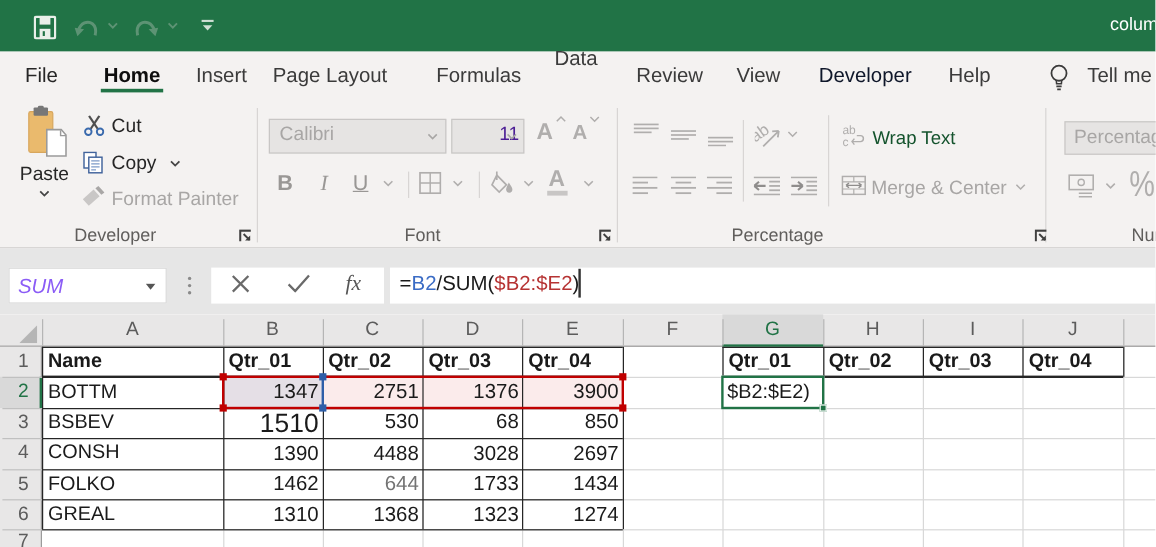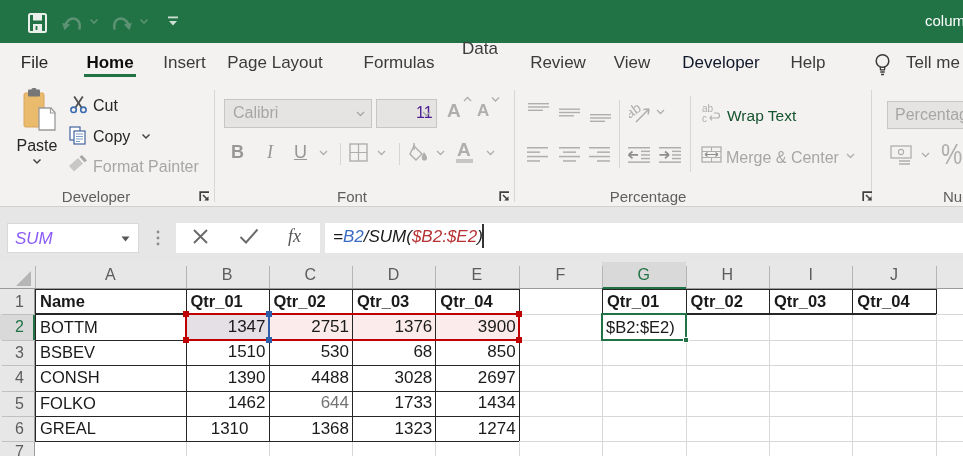--- a/index.html
+++ b/index.html
@@ -250,21 +250,21 @@
     </svg>
 <div class="abs" style="left:176px;top:223px;width:144px;height:29.5px;background:#fff;"></div>
 <svg class="abs" style="left:192px;top:228px;" width="17" height="17" viewBox="0 0 17 17">
 <path d="M2 2 L15 15 M15 2 L2 15" stroke="#6a6a6a" stroke-width="1.9"></path>
     </svg>
 <svg class="abs" style="left:239px;top:228px;" width="20" height="16" viewBox="0 0 20 16">
 <path d="M1.5 9 L7 14.5 L18.5 1.5" stroke="#6a6a6a" stroke-width="1.9" fill="none"></path>
     </svg>
 <div class="abs" style="left:288px;top:226px;width:26px;height:20px;font-size:18px;font-style:italic;color:#555;font-family:'Liberation Serif',serif;"><i>f</i>x</div>
 <div class="abs" style="left:325px;top:223px;width:638px;height:29.5px;background:#fff;"></div>
-<div class="abs" style="left:333px;top:227px;height:20px;font-size:17px;color:#1a1a1a;white-space:pre;font-style:italic;">=<span style="color:#3b6cc5">B2</span>/SUM(<span style="color:#b63333">$B2:$E2</span>)</div>
+<div class="abs" style="left:333px;top:227px;height:20px;font-size:17px;color:#1a1a1a;white-space:pre;">=<span style="color:#3b6cc5">B2</span>/SUM(<span style="color:#b63333">$B2:$E2</span>)</div>
 <div class="abs" style="left:482px;top:224px;width:1.5px;height:24px;background:#333;"></div>
 <div class="abs" style="left:0;top:262px;width:963px;height:194px;background:#fff;"></div>
 <div class="abs" style="left:0;top:262px;width:963px;height:27px;background:#e8e7e7;border-bottom:1px solid #9b9b9b;"></div>
 <div class="abs" style="left:602px;top:262px;width:83.60000000000002px;height:27px;background:#d9d9d9;border-bottom:2px solid #217346;"></div>
 <div class="abs ctr" style="left:35px;top:265px;width:150.5px;height:20px;font-size:16px;color:#5c5c5c;">A</div>
 <div class="abs ctr" style="left:185.5px;top:265px;width:83.0px;height:20px;font-size:16px;color:#5c5c5c;">B</div>
 <div class="abs ctr" style="left:268.5px;top:265px;width:83.5px;height:20px;font-size:16px;color:#5c5c5c;">C</div>
 <div class="abs ctr" style="left:352px;top:265px;width:83.30000000000001px;height:20px;font-size:16px;color:#5c5c5c;">D</div>
 <div class="abs ctr" style="left:435.3px;top:265px;width:83.30000000000001px;height:20px;font-size:16px;color:#5c5c5c;">E</div>
 <div class="abs ctr" style="left:518.6px;top:265px;width:83.39999999999998px;height:20px;font-size:16px;color:#5c5c5c;">F</div>
@@ -323,36 +323,36 @@
 <div class="abs" style="left:185.5px;top:289.0px;width:83.0px;height:25.4px;font-size:16.5px;color:#1a1a1a;font-weight:bold;display:flex;align-items:center;justify-content:flex-start;padding-left:5px;padding-right:3px;">Qtr_01</div>
 <div class="abs" style="left:268.5px;top:289.0px;width:83.5px;height:25.4px;font-size:16.5px;color:#1a1a1a;font-weight:bold;display:flex;align-items:center;justify-content:flex-start;padding-left:5px;padding-right:3px;">Qtr_02</div>
 <div class="abs" style="left:352px;top:289.0px;width:83.30000000000001px;height:25.4px;font-size:16.5px;color:#1a1a1a;font-weight:bold;display:flex;align-items:center;justify-content:flex-start;padding-left:5px;padding-right:3px;">Qtr_03</div>
 <div class="abs" style="left:435.3px;top:289.0px;width:83.30000000000001px;height:25.4px;font-size:16.5px;color:#1a1a1a;font-weight:bold;display:flex;align-items:center;justify-content:flex-start;padding-left:5px;padding-right:3px;">Qtr_04</div>
 <div class="abs" style="left:35px;top:314.4px;width:150.5px;height:25.4px;font-size:16.5px;color:#1a1a1a;display:flex;align-items:center;justify-content:flex-start;padding-left:5px;padding-right:3px;">BOTTM</div>
 <div class="abs" style="left:185.5px;top:314.4px;width:83.0px;height:25.4px;font-size:17px;color:#1a1a1a;display:flex;align-items:center;justify-content:flex-end;padding-left:5px;padding-right:3px;">1347</div>
 <div class="abs" style="left:268.5px;top:314.4px;width:83.5px;height:25.4px;font-size:17px;color:#1a1a1a;display:flex;align-items:center;justify-content:flex-end;padding-left:5px;padding-right:3px;">2751</div>
 <div class="abs" style="left:352px;top:314.4px;width:83.30000000000001px;height:25.4px;font-size:17px;color:#1a1a1a;display:flex;align-items:center;justify-content:flex-end;padding-left:5px;padding-right:3px;">1376</div>
 <div class="abs" style="left:435.3px;top:314.4px;width:83.30000000000001px;height:25.4px;font-size:17px;color:#1a1a1a;display:flex;align-items:center;justify-content:flex-end;padding-left:5px;padding-right:3px;">3900</div>
 <div class="abs" style="left:35px;top:339.8px;width:150.5px;height:25.4px;font-size:16.5px;color:#1a1a1a;display:flex;align-items:center;justify-content:flex-start;padding-left:5px;padding-right:3px;">BSBEV</div>
-<div class="abs" style="left:185.5px;top:339.8px;width:83.0px;height:25.4px;font-size:17px;color:#1a1a1a;display:flex;align-items:center;justify-content:flex-end;padding-left:5px;padding-right:3px;">1510</div>
+<div class="abs" style="left:185.5px;top:339.8px;width:83.0px;height:25.4px;font-size:22px;color:#1a1a1a;display:flex;align-items:center;justify-content:flex-end;padding-left:5px;padding-right:3px;">1510</div>
 <div class="abs" style="left:268.5px;top:339.8px;width:83.5px;height:25.4px;font-size:17px;color:#1a1a1a;display:flex;align-items:center;justify-content:flex-end;padding-left:5px;padding-right:3px;">530</div>
 <div class="abs" style="left:352px;top:339.8px;width:83.30000000000001px;height:25.4px;font-size:17px;color:#1a1a1a;display:flex;align-items:center;justify-content:flex-end;padding-left:5px;padding-right:3px;">68</div>
 <div class="abs" style="left:435.3px;top:339.8px;width:83.30000000000001px;height:25.4px;font-size:17px;color:#1a1a1a;display:flex;align-items:center;justify-content:flex-end;padding-left:5px;padding-right:3px;">850</div>
 <div class="abs" style="left:35px;top:365.2px;width:150.5px;height:25.4px;font-size:16.5px;color:#1a1a1a;display:flex;align-items:center;justify-content:flex-start;padding-left:5px;padding-right:3px;">CONSH</div>
 <div class="abs" style="left:185.5px;top:365.2px;width:83.0px;height:25.4px;font-size:17px;color:#1a1a1a;display:flex;align-items:center;justify-content:flex-end;padding-left:5px;padding-right:3px;">1390</div>
 <div class="abs" style="left:268.5px;top:365.2px;width:83.5px;height:25.4px;font-size:17px;color:#1a1a1a;display:flex;align-items:center;justify-content:flex-end;padding-left:5px;padding-right:3px;">4488</div>
 <div class="abs" style="left:352px;top:365.2px;width:83.30000000000001px;height:25.4px;font-size:17px;color:#1a1a1a;display:flex;align-items:center;justify-content:flex-end;padding-left:5px;padding-right:3px;">3028</div>
 <div class="abs" style="left:435.3px;top:365.2px;width:83.30000000000001px;height:25.4px;font-size:17px;color:#1a1a1a;display:flex;align-items:center;justify-content:flex-end;padding-left:5px;padding-right:3px;">2697</div>
 <div class="abs" style="left:35px;top:390.6px;width:150.5px;height:25.4px;font-size:16.5px;color:#1a1a1a;display:flex;align-items:center;justify-content:flex-start;padding-left:5px;padding-right:3px;">FOLKO</div>
 <div class="abs" style="left:185.5px;top:390.6px;width:83.0px;height:25.4px;font-size:17px;color:#1a1a1a;display:flex;align-items:center;justify-content:flex-end;padding-left:5px;padding-right:3px;">1462</div>
 <div class="abs" style="left:268.5px;top:390.6px;width:83.5px;height:25.4px;font-size:17px;color:#737373;display:flex;align-items:center;justify-content:flex-end;padding-left:5px;padding-right:3px;">644</div>
 <div class="abs" style="left:352px;top:390.6px;width:83.30000000000001px;height:25.4px;font-size:17px;color:#1a1a1a;display:flex;align-items:center;justify-content:flex-end;padding-left:5px;padding-right:3px;">1733</div>
 <div class="abs" style="left:435.3px;top:390.6px;width:83.30000000000001px;height:25.4px;font-size:17px;color:#1a1a1a;display:flex;align-items:center;justify-content:flex-end;padding-left:5px;padding-right:3px;">1434</div>
 <div class="abs" style="left:35px;top:416.0px;width:150.5px;height:25.4px;font-size:16.5px;color:#1a1a1a;display:flex;align-items:center;justify-content:flex-start;padding-left:5px;padding-right:3px;">GREAL</div>
-<div class="abs" style="left:185.5px;top:416.0px;width:83.0px;height:25.4px;font-size:17px;color:#1a1a1a;display:flex;align-items:center;justify-content:flex-end;padding-left:5px;padding-right:20px;">1310</div>
+<div class="abs" style="left:185.5px;top:416.0px;width:83.0px;height:25.4px;font-size:17px;color:#1a1a1a;display:flex;align-items:center;justify-content:flex-end;padding-left:5px;padding-right:3px;">1310</div>
 <div class="abs" style="left:268.5px;top:416.0px;width:83.5px;height:25.4px;font-size:17px;color:#1a1a1a;display:flex;align-items:center;justify-content:flex-end;padding-left:5px;padding-right:3px;">1368</div>
 <div class="abs" style="left:352px;top:416.0px;width:83.30000000000001px;height:25.4px;font-size:17px;color:#1a1a1a;display:flex;align-items:center;justify-content:flex-end;padding-left:5px;padding-right:3px;">1323</div>
 <div class="abs" style="left:435.3px;top:416.0px;width:83.30000000000001px;height:25.4px;font-size:17px;color:#1a1a1a;display:flex;align-items:center;justify-content:flex-end;padding-left:21px;padding-right:3px;">1274</div>
 <div class="abs" style="left:35px;top:289px;width:1px;height:152.39999999999998px;background:#262626;"></div>
 <div class="abs" style="left:185.5px;top:289px;width:1px;height:152.39999999999998px;background:#262626;"></div>
 <div class="abs" style="left:268.5px;top:289px;width:1px;height:152.39999999999998px;background:#262626;"></div>
 <div class="abs" style="left:352px;top:289px;width:1px;height:152.39999999999998px;background:#262626;"></div>
 <div class="abs" style="left:435.3px;top:289px;width:1px;height:152.39999999999998px;background:#262626;"></div>
 <div class="abs" style="left:518.6px;top:289px;width:1px;height:152.39999999999998px;background:#262626;"></div>
 <div class="abs" style="left:35px;top:289px;width:483.6px;height:1px;background:#262626;"></div>

